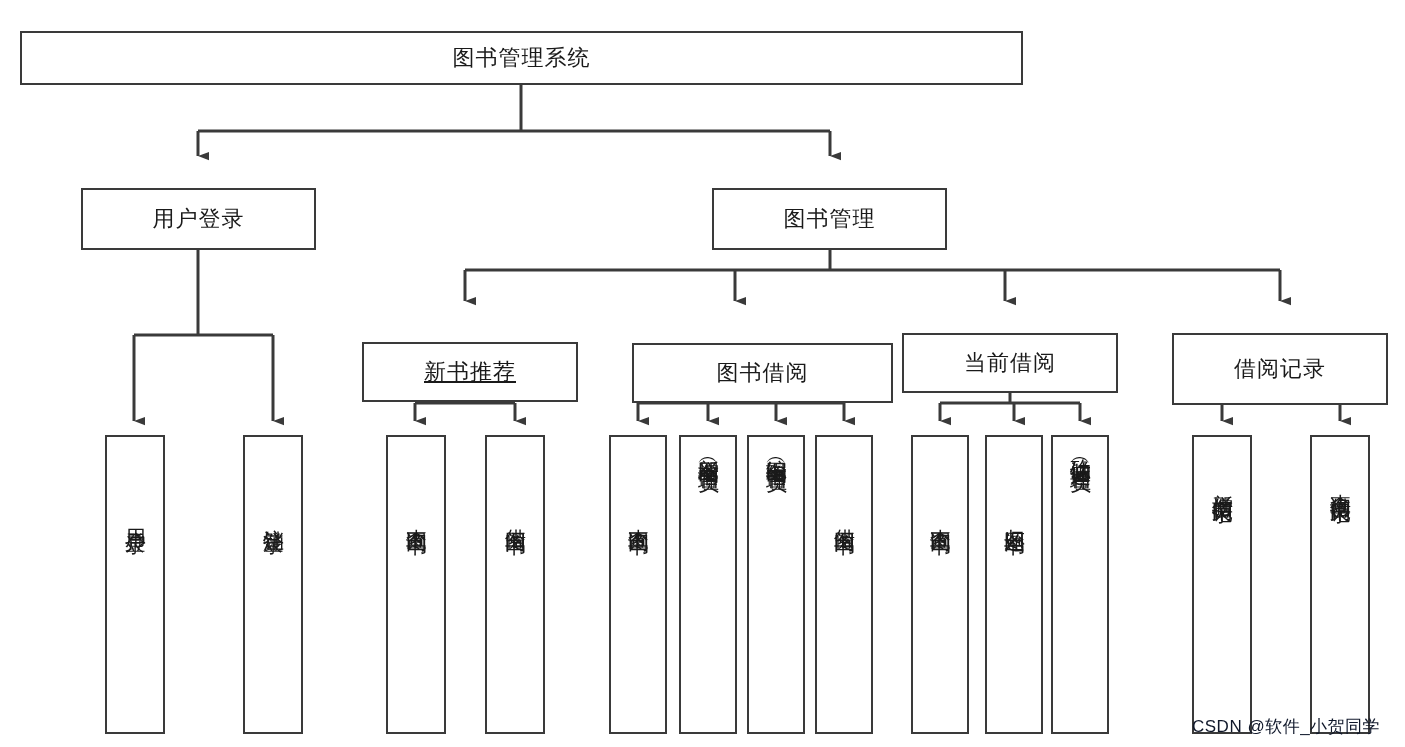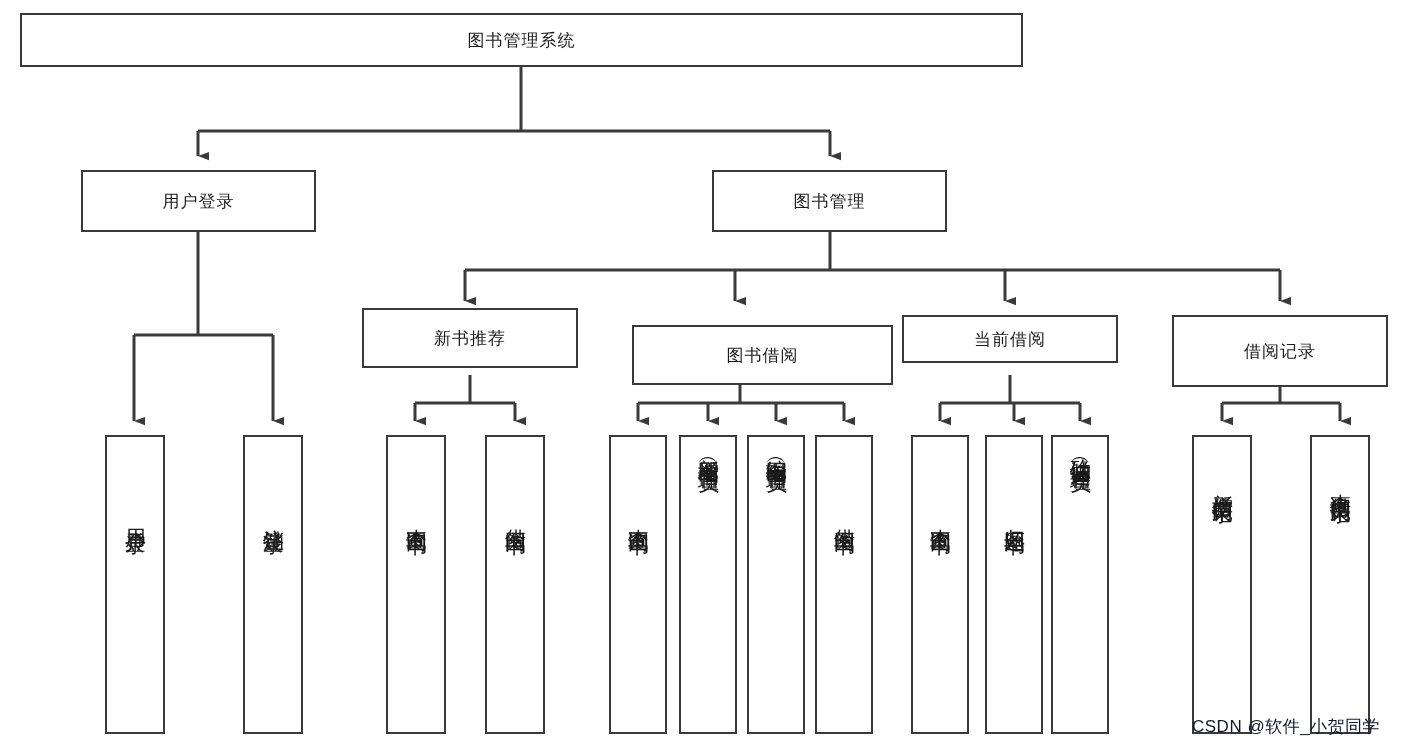--- a/index.html
+++ b/index.html
@@ -29,22 +29,23 @@
     position: absolute;
     box-sizing: border-box;
     border: 2px solid #3a3a3a;
     background: #ffffff;
     display: flex;
     align-items: center;
     justify-content: center;
     color: #1a1a1a;
   }
   .node.horiz {
-    font-size: 17px;
+    font-size: 22px;
     letter-spacing: 1px;
+    margin-top: 18px;
   }
   .node.vert {
     align-items: flex-start;
     justify-content: center;
     padding-top: 8px;
   }
   .vlabel {
     writing-mode: vertical-rl;
     text-orientation: upright;
     font-size: 21px;
@@ -120,27 +121,27 @@
     <span>图书管理系统</span>
   </div>
 
   <div class="node horiz" style="left:81px; top:170px; width:235px; height:62px;">
     <span>用户登录</span>
   </div>
   <div class="node horiz" style="left:712px; top:170px; width:235px; height:62px;">
     <span>图书管理</span>
   </div>
 
-  <div class="node horiz" style="left:362px; top:308px; width:216px; height:60px;">
+  <div class="node horiz" style="left:362px; top:324px; width:216px; height:60px;text-decoration:underline;">
     <span>新书推荐</span>
   </div>
   <div class="node horiz" style="left:632px; top:325px; width:261px; height:60px;">
     <span>图书借阅</span>
   </div>
-  <div class="node horiz" style="left:902px; top:315px; width:216px; height:48px;text-align:center;">
+  <div class="node horiz" style="left:902px; top:315px; width:216px; height:60px;text-align:center;">
     <span>当前借阅</span>
   </div>
   <div class="node horiz" style="left:1172px; top:315px; width:216px; height:72px;">
     <span>借阅记录</span>
   </div>
 
   <div class="node vert" style="left:105px; top:435px; width:60px; height:299px; padding-top:75px;">
     <span class="vlabel">用户登录</span>
   </div>
   <div class="node vert" style="left:243px; top:435px; width:60px; height:299px; padding-top:75px;">

